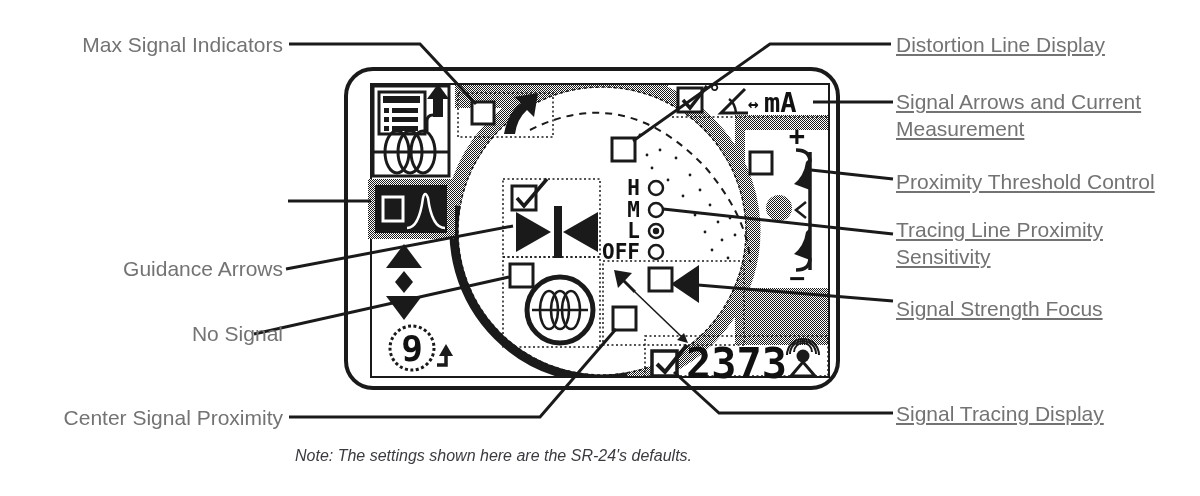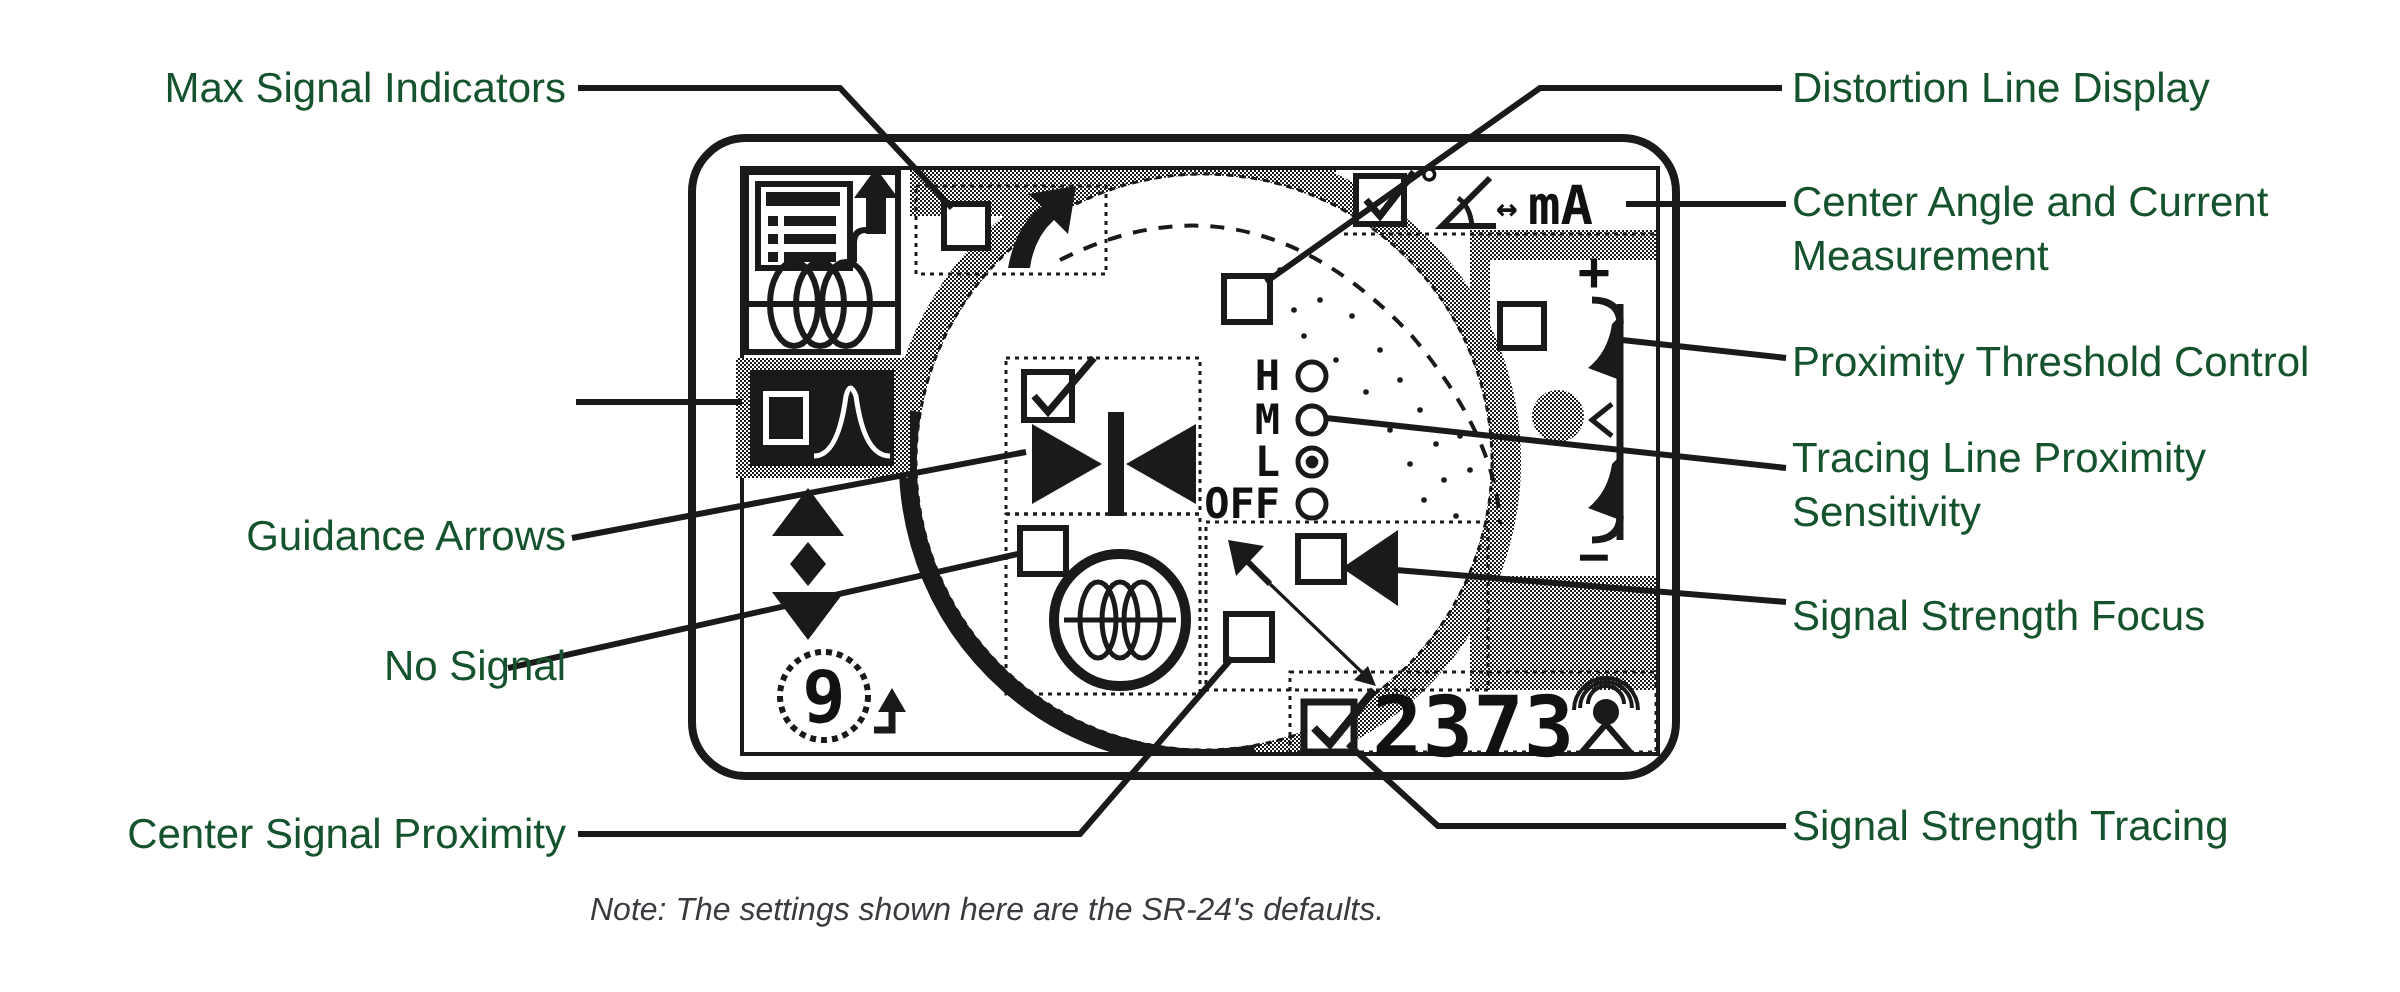--- a/index.html
+++ b/index.html
@@ -1,21 +1,21 @@
 <!DOCTYPE html>
 <html><head>
 <meta charset="utf-8">
 <style>
   html,body{margin:0;padding:0;background:#fff;}
   .canvas{position:relative;width:1200px;height:496px;background:#fff;overflow:hidden;
           font-family:"Liberation Sans", sans-serif;}
   svg{position:absolute;left:0;top:0;}
-  .label{position:absolute;font-size:21px;line-height:27px;color:#14532d;}
+  .label{position:absolute;font-size:21px;line-height:27px;color:#737373;}
   .label-left{right:917px;text-align:right;white-space:nowrap;}
-  .label-right{left:896px;text-align:left;}
+  .label-right{left:896px;text-align:left;text-decoration:underline;}
   .note{position:absolute;left:295px;top:447px;width:500px;font-size:16px;
         font-style:italic;color:#3a3a40;}
   .scr-txt{font-family:"DejaVu Sans Mono", monospace;font-weight:700;fill:#111;}
 </style>
 </head>
 <body>
 
 <div class="canvas">
 
 <svg width="1200" height="496" viewBox="0 0 1200 496">
@@ -234,21 +234,21 @@
     <polyline points="893,413 719,413 674,372"></polyline>
   </g>
 </svg>
 
 <div class="label label-left" style="top:31px">Max Signal Indicators</div>
 <div class="label label-left" style="top:255px">Guidance Arrows</div>
 <div class="label label-left" style="top:320px">No Signal</div>
 <div class="label label-left" style="top:404px">Center Signal Proximity</div>
 
 <div class="label label-right" style="top:31px">Distortion Line Display</div>
-<div class="label label-right" style="top:88px;width:280px">Center Angle and Current Measurement</div>
+<div class="label label-right" style="top:88px;width:280px">Signal Arrows and Current Measurement</div>
 <div class="label label-right" style="top:168px">Proximity Threshold Control</div>
 <div class="label label-right" style="top:216px;width:240px">Tracing Line Proximity Sensitivity</div>
 <div class="label label-right" style="top:295px">Signal Strength Focus</div>
-<div class="label label-right" style="top:400px">Signal Strength Tracing</div>
+<div class="label label-right" style="top:400px">Signal Tracing Display</div>
 
 <div class="note">Note: The settings shown here are the SR-24's defaults.</div>
 
 </div>
 
 </body></html>

